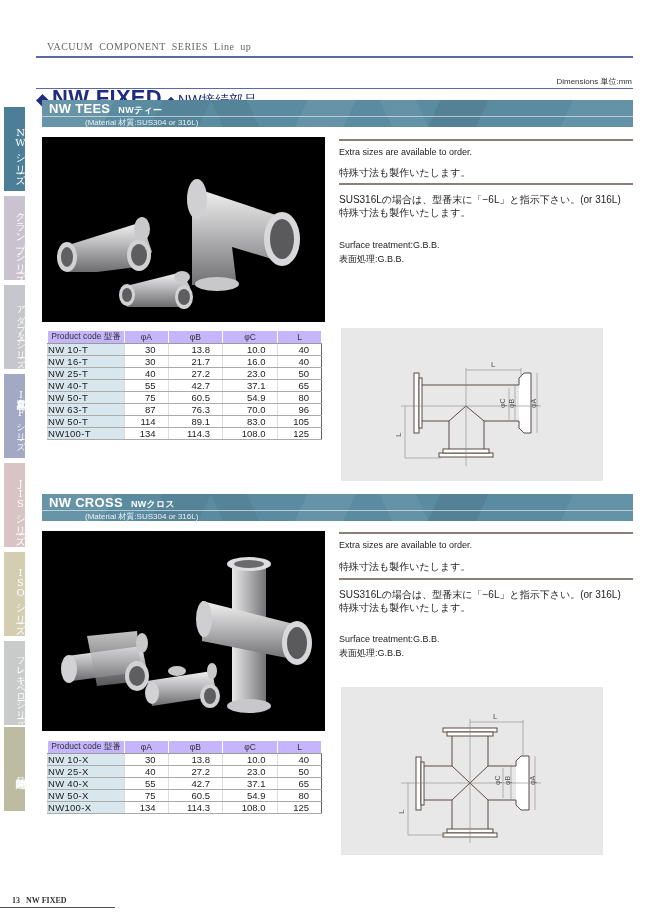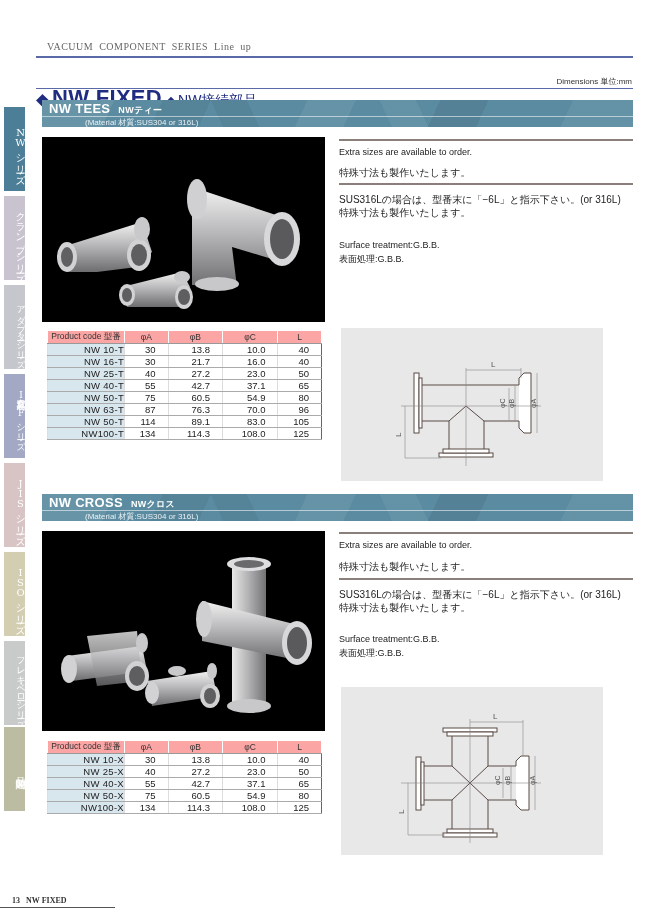--- a/index.html
+++ b/index.html
@@ -30,23 +30,23 @@
   .banner .line{position:absolute;left:0;right:0;top:16px;height:1px;background:rgba(255,255,255,.55);}
   .banner .t2{position:absolute;left:7px;top:17px;font-size:8px;color:#e9f1f5;margin-left:36px;}
   
   .photo{left:42px;width:283px;background:#000;overflow:hidden;}
   
   .hr{left:339px;width:294px;height:2px;background:#8a7f7a;}
   .info{left:339px;font-size:9px;color:#222;}
   .info.j{font-size:10px;}
   
   table.spec{position:absolute;left:47px;width:275px;border-collapse:collapse;font-size:9.5px;border:1px solid #666;}
-  table.spec th{background:#fca5a5;font-weight:normal;color:#333;height:11px;padding:0;border:1px solid #fff;border-bottom:1px solid #999;font-size:8.5px;}
+  table.spec th{background:#c4b5fd;font-weight:normal;color:#333;height:11px;padding:0;border:1px solid #fff;border-bottom:1px solid #999;font-size:8.5px;}
   table.spec td{height:11px;padding:0 12px 0 0;text-align:right;border-bottom:1px solid #aaa;border-left:1px solid #ddd;}
-  table.spec td.code{background:#d8e6ee;text-align:right;padding:0;letter-spacing:.3px;}
+  table.spec td.code{background:#d8e6ee;text-align:left;padding:0;letter-spacing:.3px;}
   
   .diagram{left:341px;width:262px;background:#e8e8e9;}
   
   .footer{left:12px;top:896px;font-family:"Liberation Serif",serif;font-size:8px;color:#333;font-weight:bold;}
   .footer-rule{left:0;top:907px;width:115px;height:1px;background:#555;}
 </style>
 </head>
 <body>
 
 <div class="abs series">VACUUM COMPONENT SERIES Line up</div>

